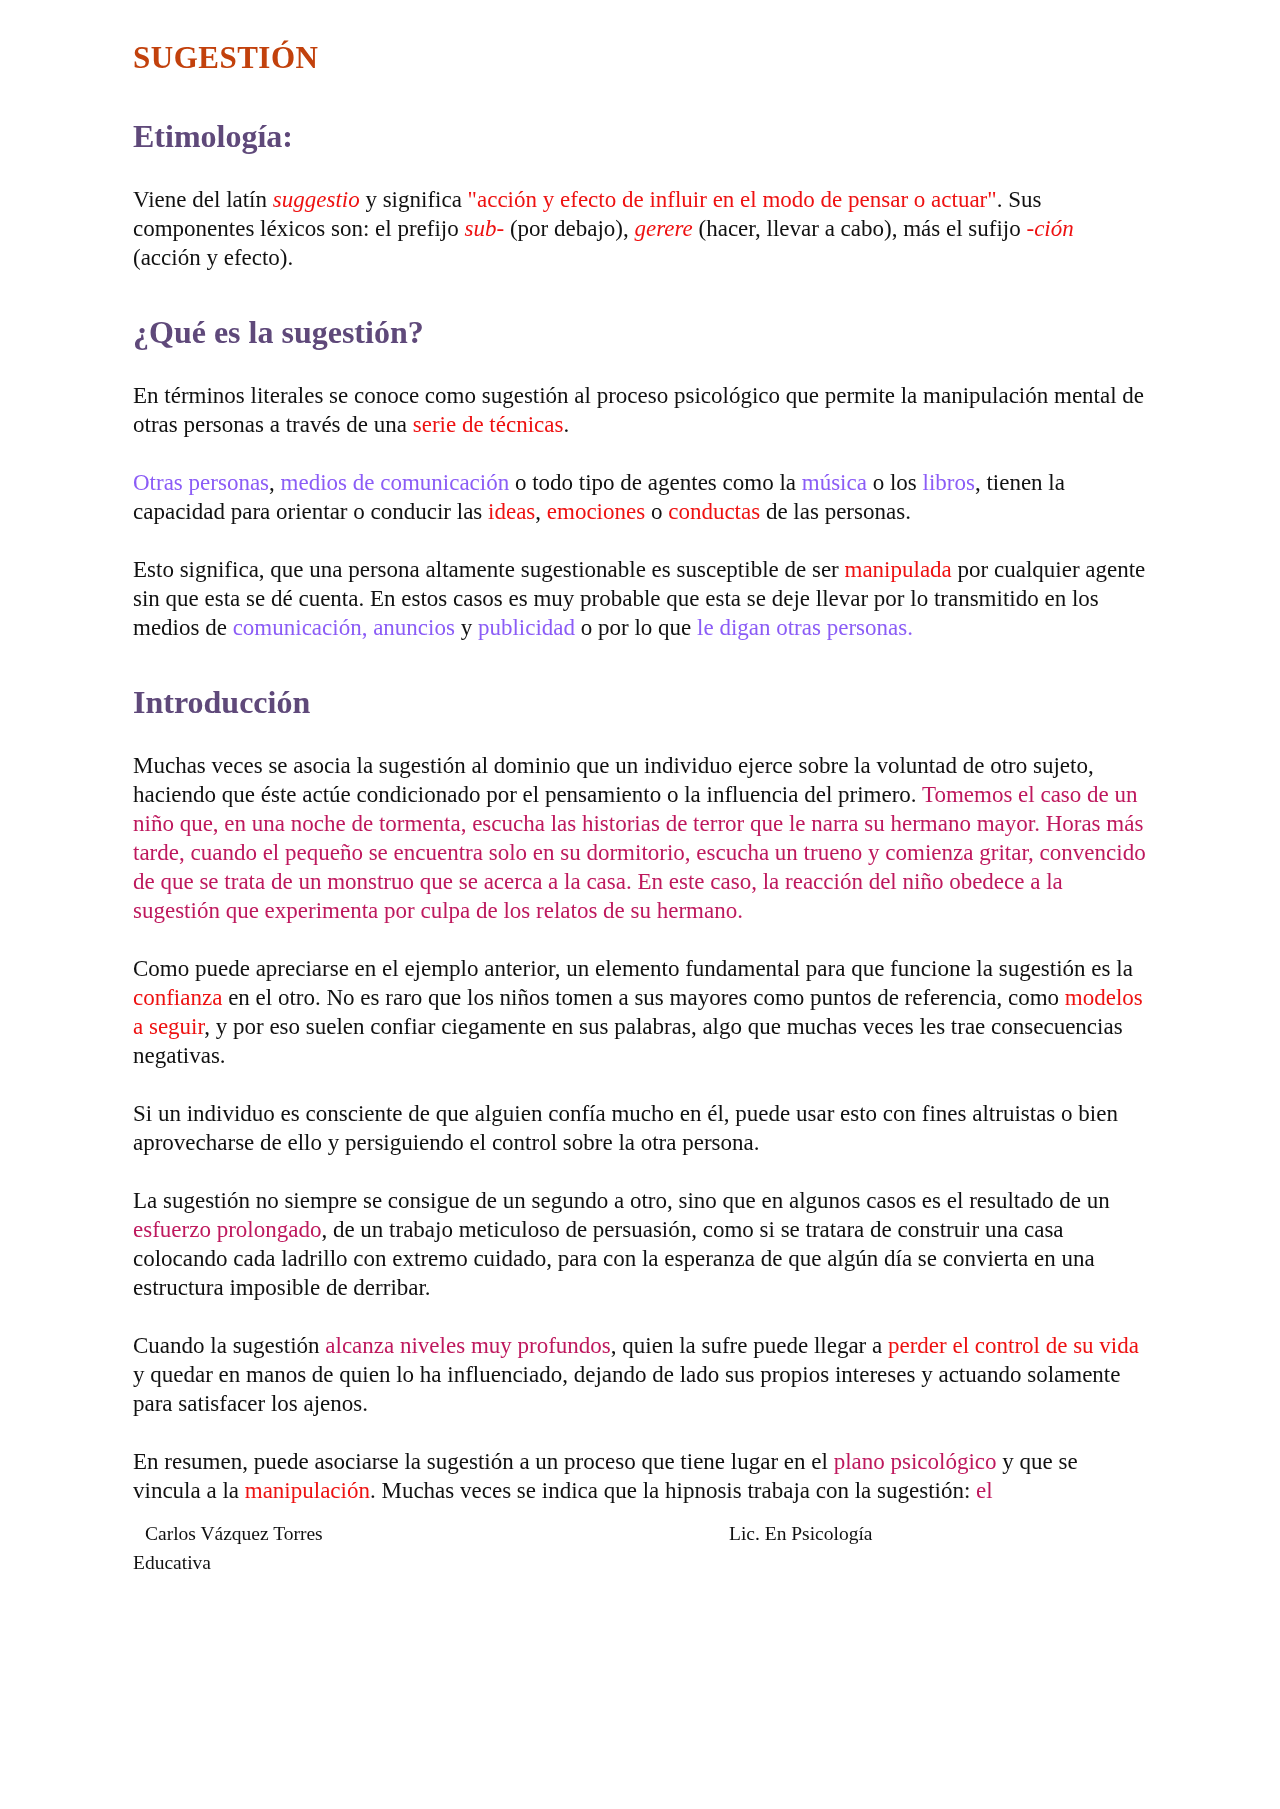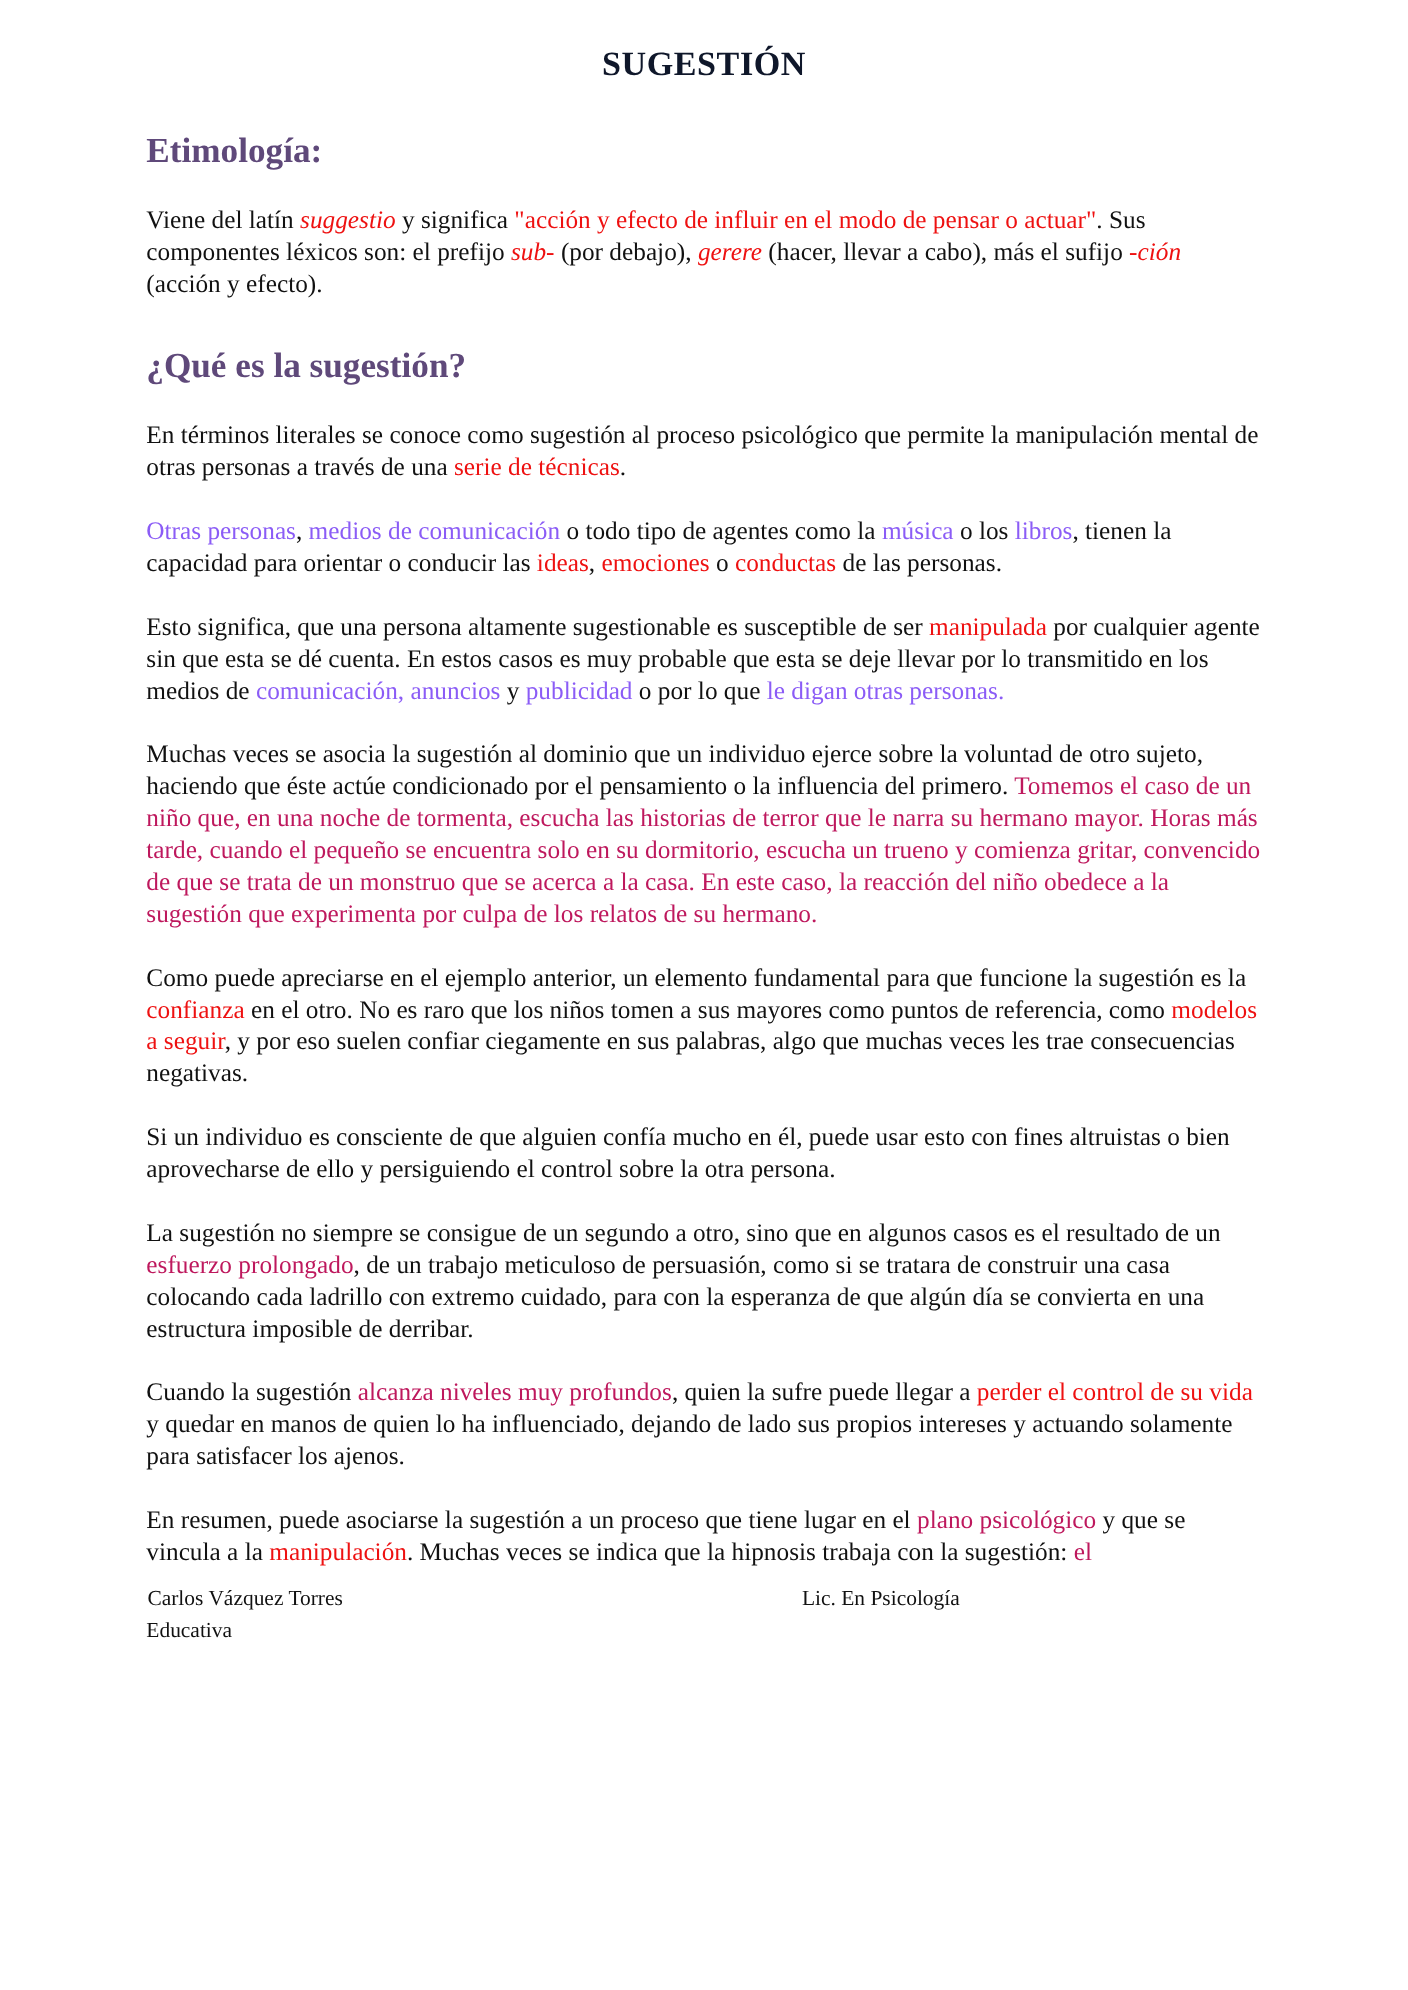--- a/index.html
+++ b/index.html
@@ -18,23 +18,23 @@
   .page {
     width: 1280px;
     min-height: 1809px;
     box-sizing: border-box;
     padding: 40px 133px 40px 133px;
     background: #ffffff;
   }
   .doc-title {
     font-size: 31px;
     font-weight: bold;
-    text-align: center;
+    text-align: left;
     margin: 0 0 34px 0;
-    color: #0f172a;
+    color: #c2410c;
     letter-spacing: 0.5px;
   }
   .section-heading {
     font-size: 32px;
     font-weight: bold;
     color: #5F497A;
     margin: 42px 0 30px 0;
   }
   .para {
     font-size: 23px;
@@ -52,21 +52,21 @@
     font-size: 19.5px;
     line-height: 29px;
     color: #111111;
   }
   .footer-line1 {
     position: relative;
     height: 29px;
   }
   .footer-author {
     position: absolute;
-    left: 1px;
+    left: 12px;
     top: 0;
   }
   .footer-credential {
     position: absolute;
     left: 596px;
     top: 0;
   }
 </style>
 </head>
 <body>
@@ -80,20 +80,21 @@
   <p class="para"><span class="run-k">Viene del latín </span><span class="run-ri">suggestio</span><span class="run-k"> y significa </span><span class="run-r">"acción y efecto de influir en el modo de pensar o actuar"</span><span class="run-k">. Sus componentes léxicos son: el prefijo </span><span class="run-ri">sub-</span><span class="run-k"> (por debajo), </span><span class="run-ri">gerere</span><span class="run-k"> (hacer, llevar a cabo), más el sufijo </span><span class="run-ri">-ción</span><span class="run-k"> (acción y efecto).</span></p>
 
   <h2 class="section-heading">¿Qué es la sugestión?</h2>
 
   <p class="para"><span class="run-k">En términos literales se conoce como sugestión al proceso psicológico que permite la manipulación mental de otras personas a través de una </span><span class="run-r">serie de técnicas</span><span class="run-k">.</span></p>
 
   <p class="para"><span class="run-b">Otras personas</span><span class="run-k">, </span><span class="run-b">medios de comunicación</span><span class="run-k"> o todo tipo de agentes como la </span><span class="run-b">música</span><span class="run-k"> o los </span><span class="run-b">libros</span><span class="run-k">, tienen la capacidad para orientar o conducir las </span><span class="run-r">ideas</span><span class="run-k">, </span><span class="run-r">emociones</span><span class="run-k"> o </span><span class="run-r">conductas</span><span class="run-k"> de las personas.</span></p>
 
   <p class="para"><span class="run-k">Esto significa, que una persona altamente sugestionable es susceptible de ser </span><span class="run-r">manipulada</span><span class="run-k"> por cualquier agente sin que esta se dé cuenta. En estos casos es muy probable que esta se deje llevar por lo transmitido en los medios de </span><span class="run-b">comunicación, anuncios</span><span class="run-k"> y </span><span class="run-b">publicidad</span><span class="run-k"> o por lo que </span><span class="run-b">le digan otras personas.</span></p>
 
+  <h2 class="section-heading">Introducción</h2>
 
   <p class="para"><span class="run-k">Muchas veces se asocia la sugestión al dominio que un individuo ejerce sobre la voluntad de otro sujeto, haciendo que éste actúe condicionado por el pensamiento o la influencia del primero. </span><span class="run-bb">Tomemos el caso de un niño que, en una noche de tormenta, escucha las historias de terror que le narra su hermano mayor. Horas más tarde, cuando el pequeño se encuentra solo en su dormitorio, escucha un trueno y comienza gritar, convencido de que se trata de un monstruo que se acerca a la casa. En este caso, la reacción del niño obedece a la sugestión que experimenta por culpa de los relatos de su hermano.</span></p>
 
   <p class="para"><span class="run-k">Como puede apreciarse en el ejemplo anterior, un elemento fundamental para que funcione la sugestión es la </span><span class="run-r">confianza</span><span class="run-k"> en el otro. No es raro que los niños tomen a sus mayores como puntos de referencia, como </span><span class="run-r">modelos a seguir</span><span class="run-k">, y por eso suelen confiar ciegamente en sus palabras, algo que muchas veces les trae consecuencias negativas.</span></p>
 
   <p class="para"><span class="run-k">Si un individuo es consciente de que alguien confía mucho en él, puede usar esto con fines altruistas o bien aprovecharse de ello y persiguiendo el control sobre la otra persona.</span></p>
 
   <p class="para"><span class="run-k">La sugestión no siempre se consigue de un segundo a otro, sino que en algunos casos es el resultado de un </span><span class="run-bb">esfuerzo prolongado</span><span class="run-k">, de un trabajo meticuloso de persuasión, como si se tratara de construir una casa colocando cada ladrillo con extremo cuidado, para con la esperanza de que algún día se convierta en una estructura imposible de derribar.</span></p>
 
   <p class="para"><span class="run-k">Cuando la sugestión </span><span class="run-bb">alcanza niveles muy profundos</span><span class="run-k">, quien la sufre puede llegar a </span><span class="run-r">perder el control de su vida</span><span class="run-k"> y quedar en manos de quien lo ha influenciado, dejando de lado sus propios intereses y actuando solamente para satisfacer los ajenos.</span></p>

